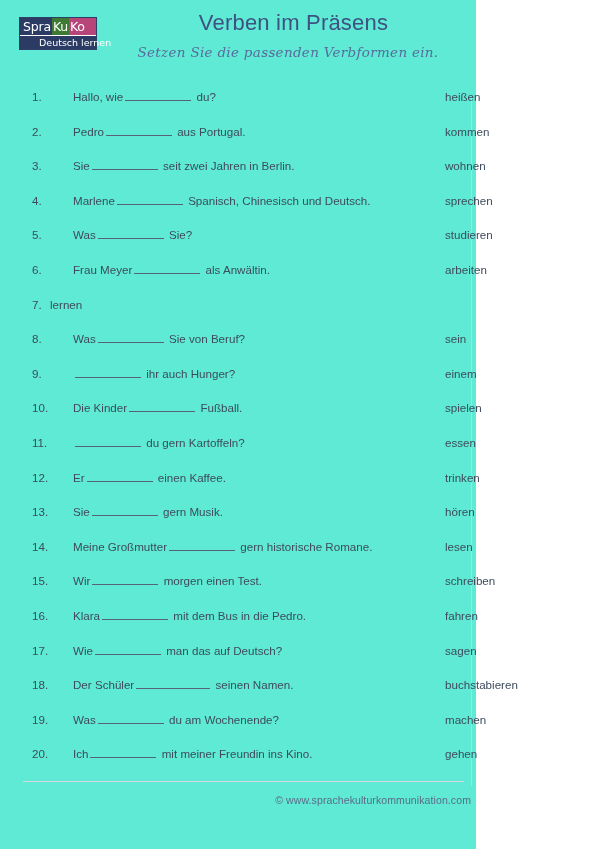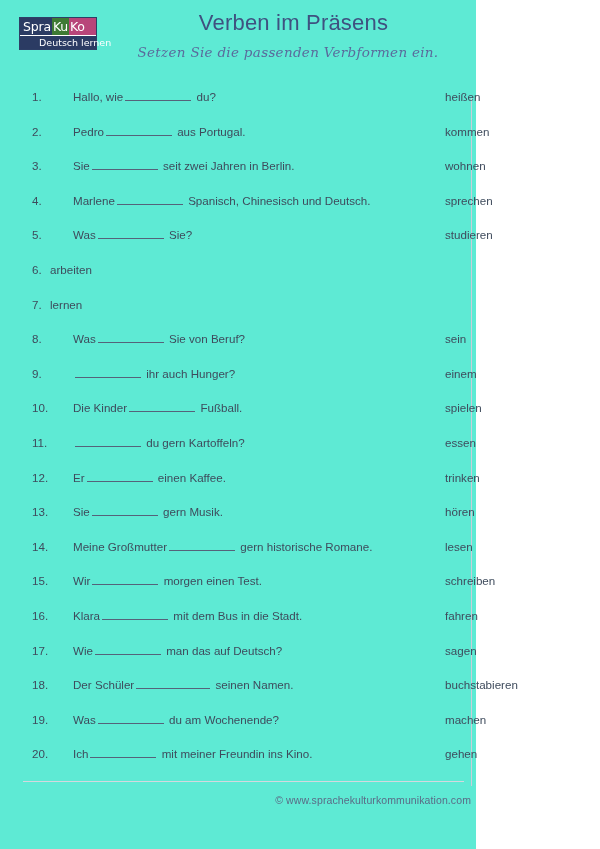--- a/index.html
+++ b/index.html
@@ -225,20 +225,21 @@
           <div class="sentence"><span>Marlene</span><span class="blank w1"></span> <span>Spanisch, Chinesisch und Deutsch.</span></div>
           <div class="verb">sprechen</div>
         </div>
         <div class="row">
           <div class="num">5.</div>
           <div class="sentence"><span>Was</span><span class="blank w1"></span> <span>Sie?</span></div>
           <div class="verb">studieren</div>
         </div>
         <div class="row">
           <div class="num">6.</div>
+          <div class="sentence"><span>Frau Meyer</span><span class="blank w1"></span> <span>als Anwältin.</span></div>
           <div class="verb">arbeiten</div>
         </div>
         <div class="row">
           <div class="num">7.</div>
           <div class="verb">lernen</div>
         </div>
         <div class="row">
           <div class="num">8.</div>
           <div class="sentence"><span>Was</span><span class="blank w1"></span> <span>Sie von Beruf?</span></div>
           <div class="verb">sein</div>
@@ -273,21 +274,21 @@
           <div class="sentence"><span>Meine Großmutter</span><span class="blank w1"></span> <span>gern historische Romane.</span></div>
           <div class="verb">lesen</div>
         </div>
         <div class="row">
           <div class="num">15.</div>
           <div class="sentence"><span>Wir</span><span class="blank w1"></span> <span>morgen einen Test.</span></div>
           <div class="verb">schreiben</div>
         </div>
         <div class="row">
           <div class="num">16.</div>
-          <div class="sentence"><span>Klara</span><span class="blank w1"></span> <span>mit dem Bus in die Stadt.</span></div>
+          <div class="sentence"><span>Klara</span><span class="blank w1"></span> <span>mit dem Bus in die Pedro.</span></div>
           <div class="verb">fahren</div>
         </div>
         <div class="row">
           <div class="num">17.</div>
           <div class="sentence"><span>Wie</span><span class="blank w1"></span> <span>man das auf Deutsch?</span></div>
           <div class="verb">sagen</div>
         </div>
         <div class="row">
           <div class="num">18.</div>
           <div class="sentence"><span>Der Schüler</span><span class="blank w2"></span> <span>seinen Namen.</span></div>

